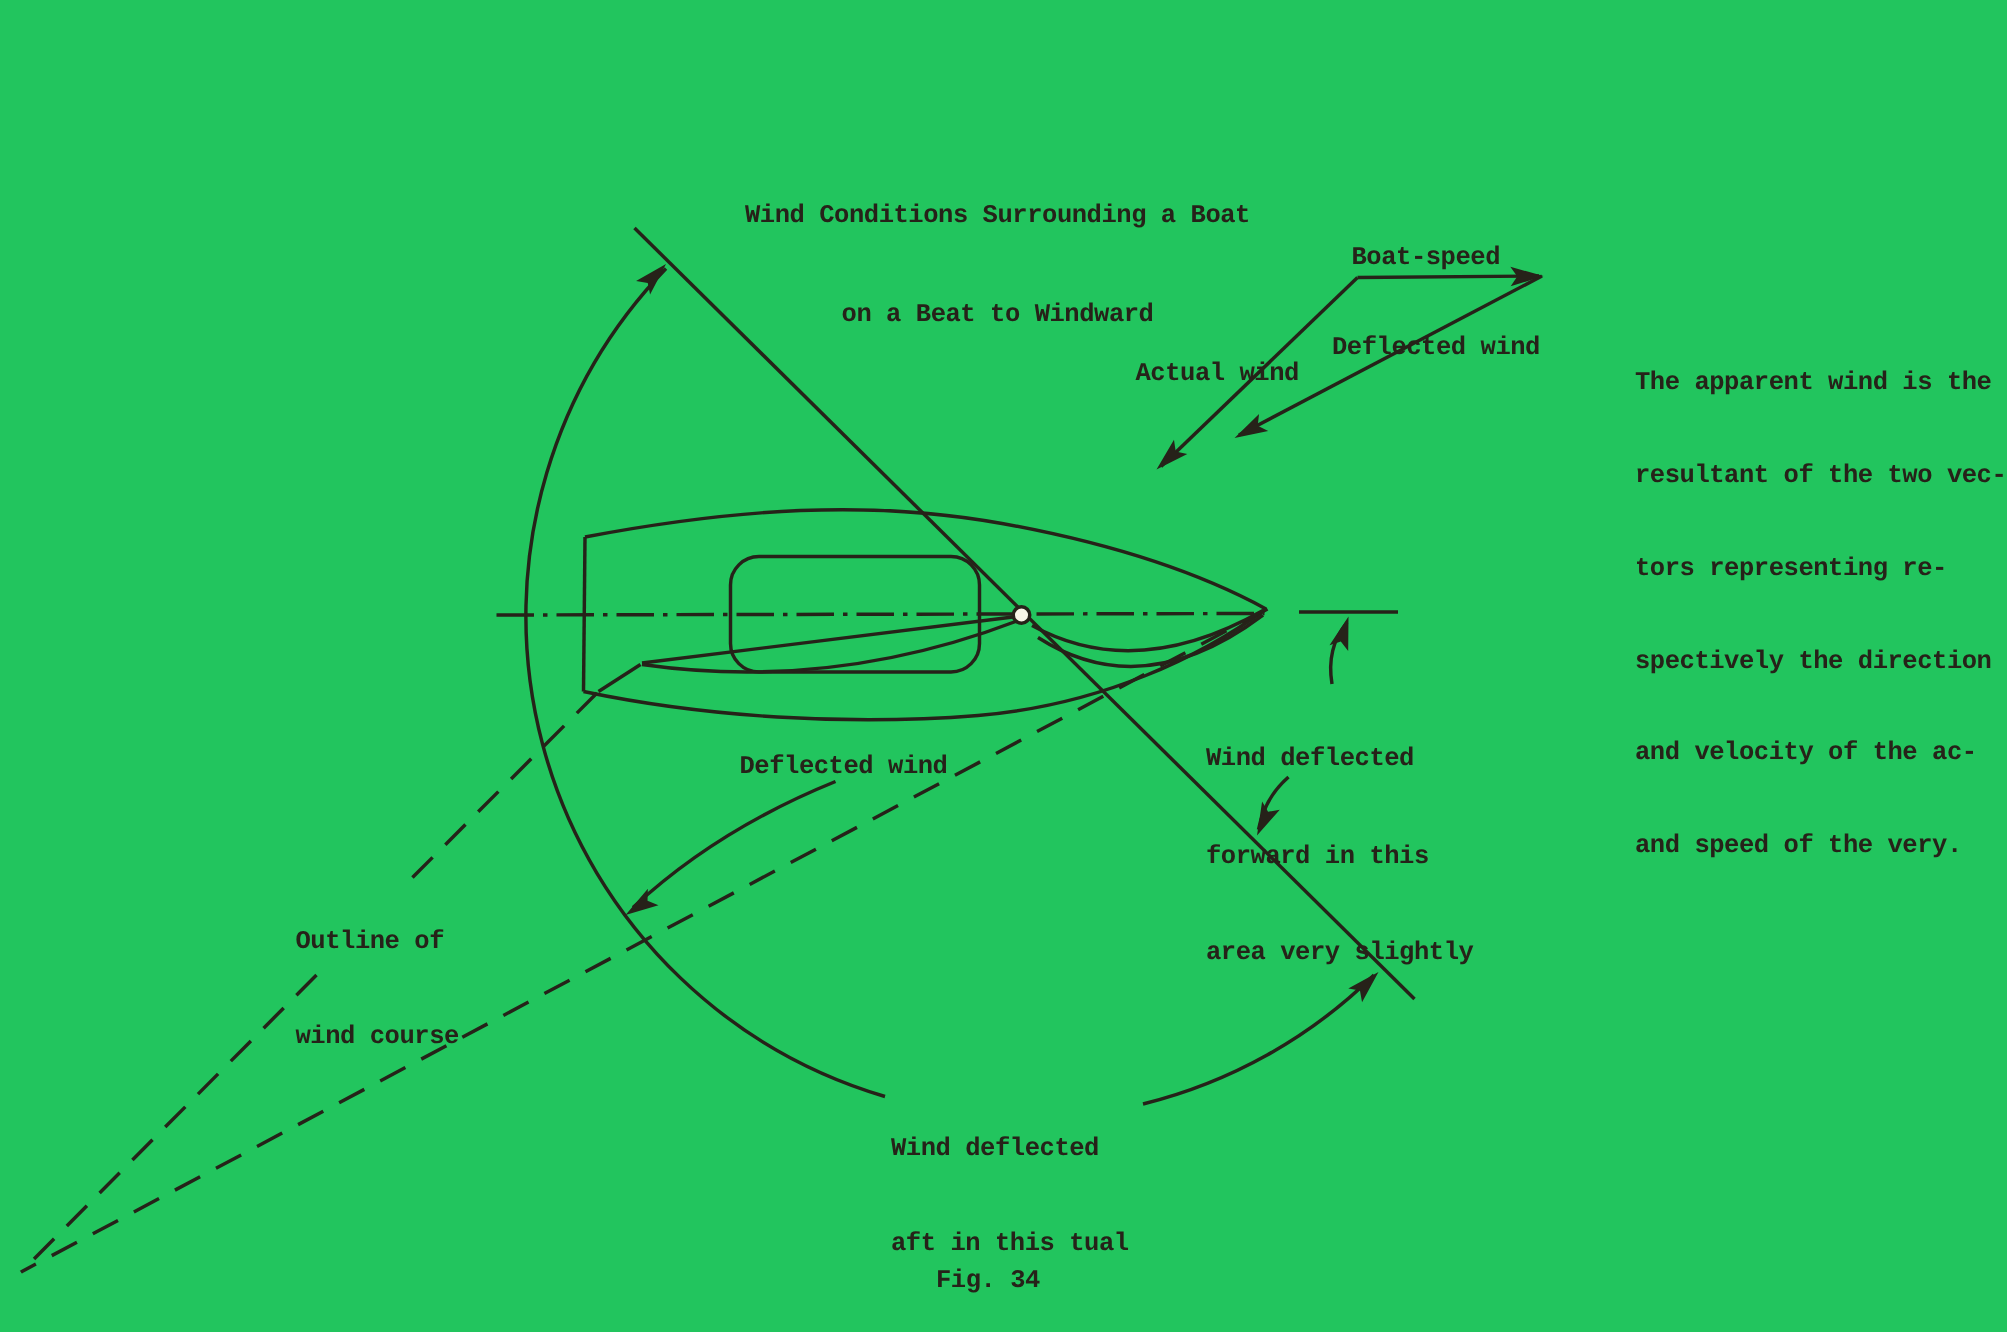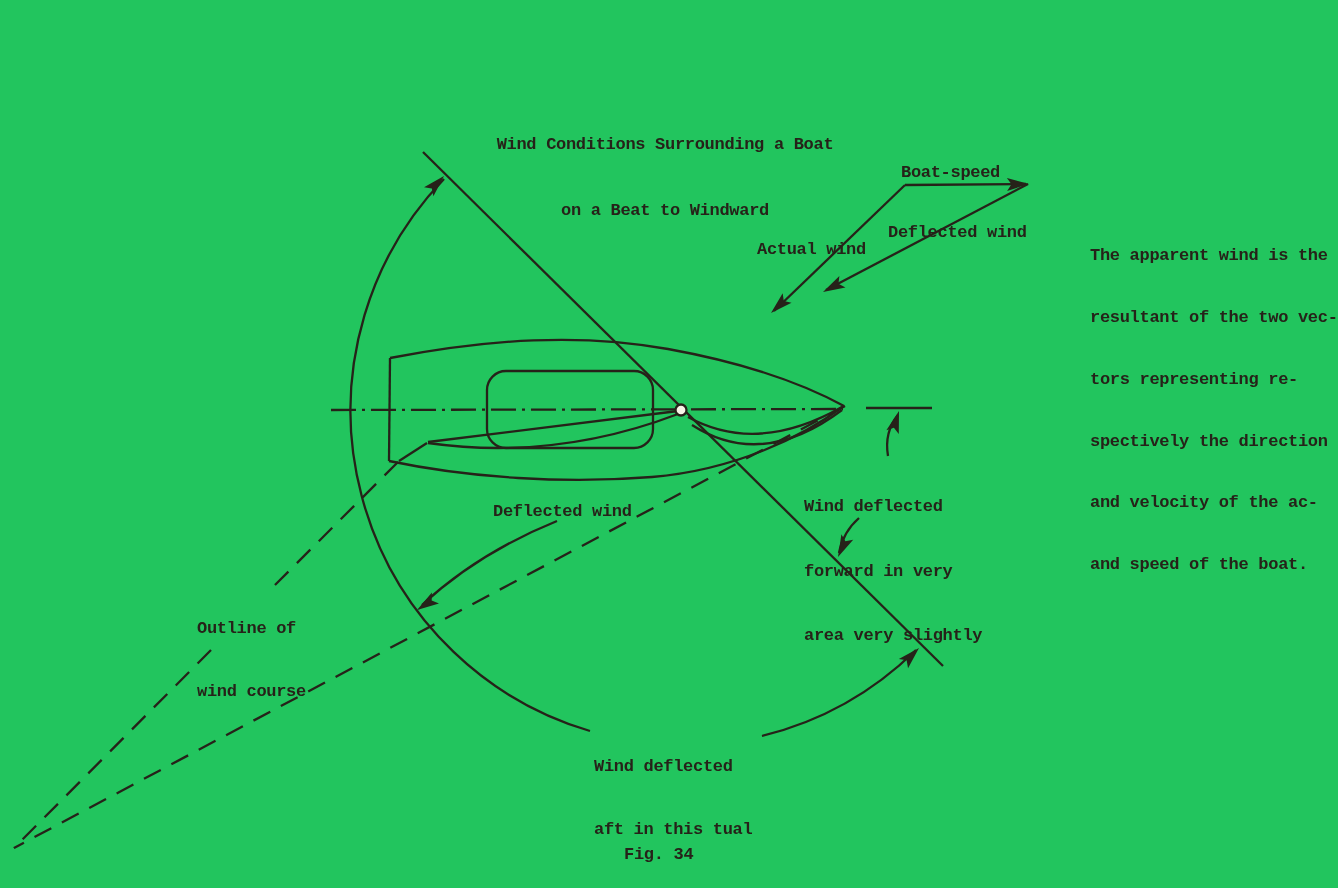--- a/index.html
+++ b/index.html
@@ -91,33 +91,33 @@
   <div class="lbl" style="left:901px;top:162px;text-align:right;">Boat-speed</div>
   <div class="lbl" style="left:888px;top:222px;">Deflected wind</div>
   <div class="lbl" style="left:757px;top:239px;text-align:center;">Actual wind</div>
 
   <div class="lbl note" style="left:1045px;top:205px;margin-left:45px;">
     <div>The apparent wind is the</div>
     <div>resultant of the two vec-</div>
     <div>tors representing re-</div>
     <div>spectively the direction</div>
     <div>and velocity of the ac-</div>
-    <div>and speed of the boat.</div>
+    <div>and speed of the very.</div>
   </div>
 
   <div class="lbl" style="left:493px;top:501px;">Deflected wind</div>
 
   <div class="lbl" style="left:197px;top:576px;">
     <div>Outline of</div>
     <div>wind course</div>
   </div>
 
   <div class="lbl" style="left:804px;top:453px;line-height:21.5px;">
     <div>Wind deflected</div>
-    <div>forward in very</div>
+    <div>forward in this</div>
     <div>area very slightly</div>
   </div>
 
   <div class="lbl" style="left:594px;top:714px;">
     <div>Wind deflected</div>
     <div>aft in this tual</div>
   </div>
 
   <div class="lbl" style="left:624px;top:844px;">Fig. 34</div>
 

